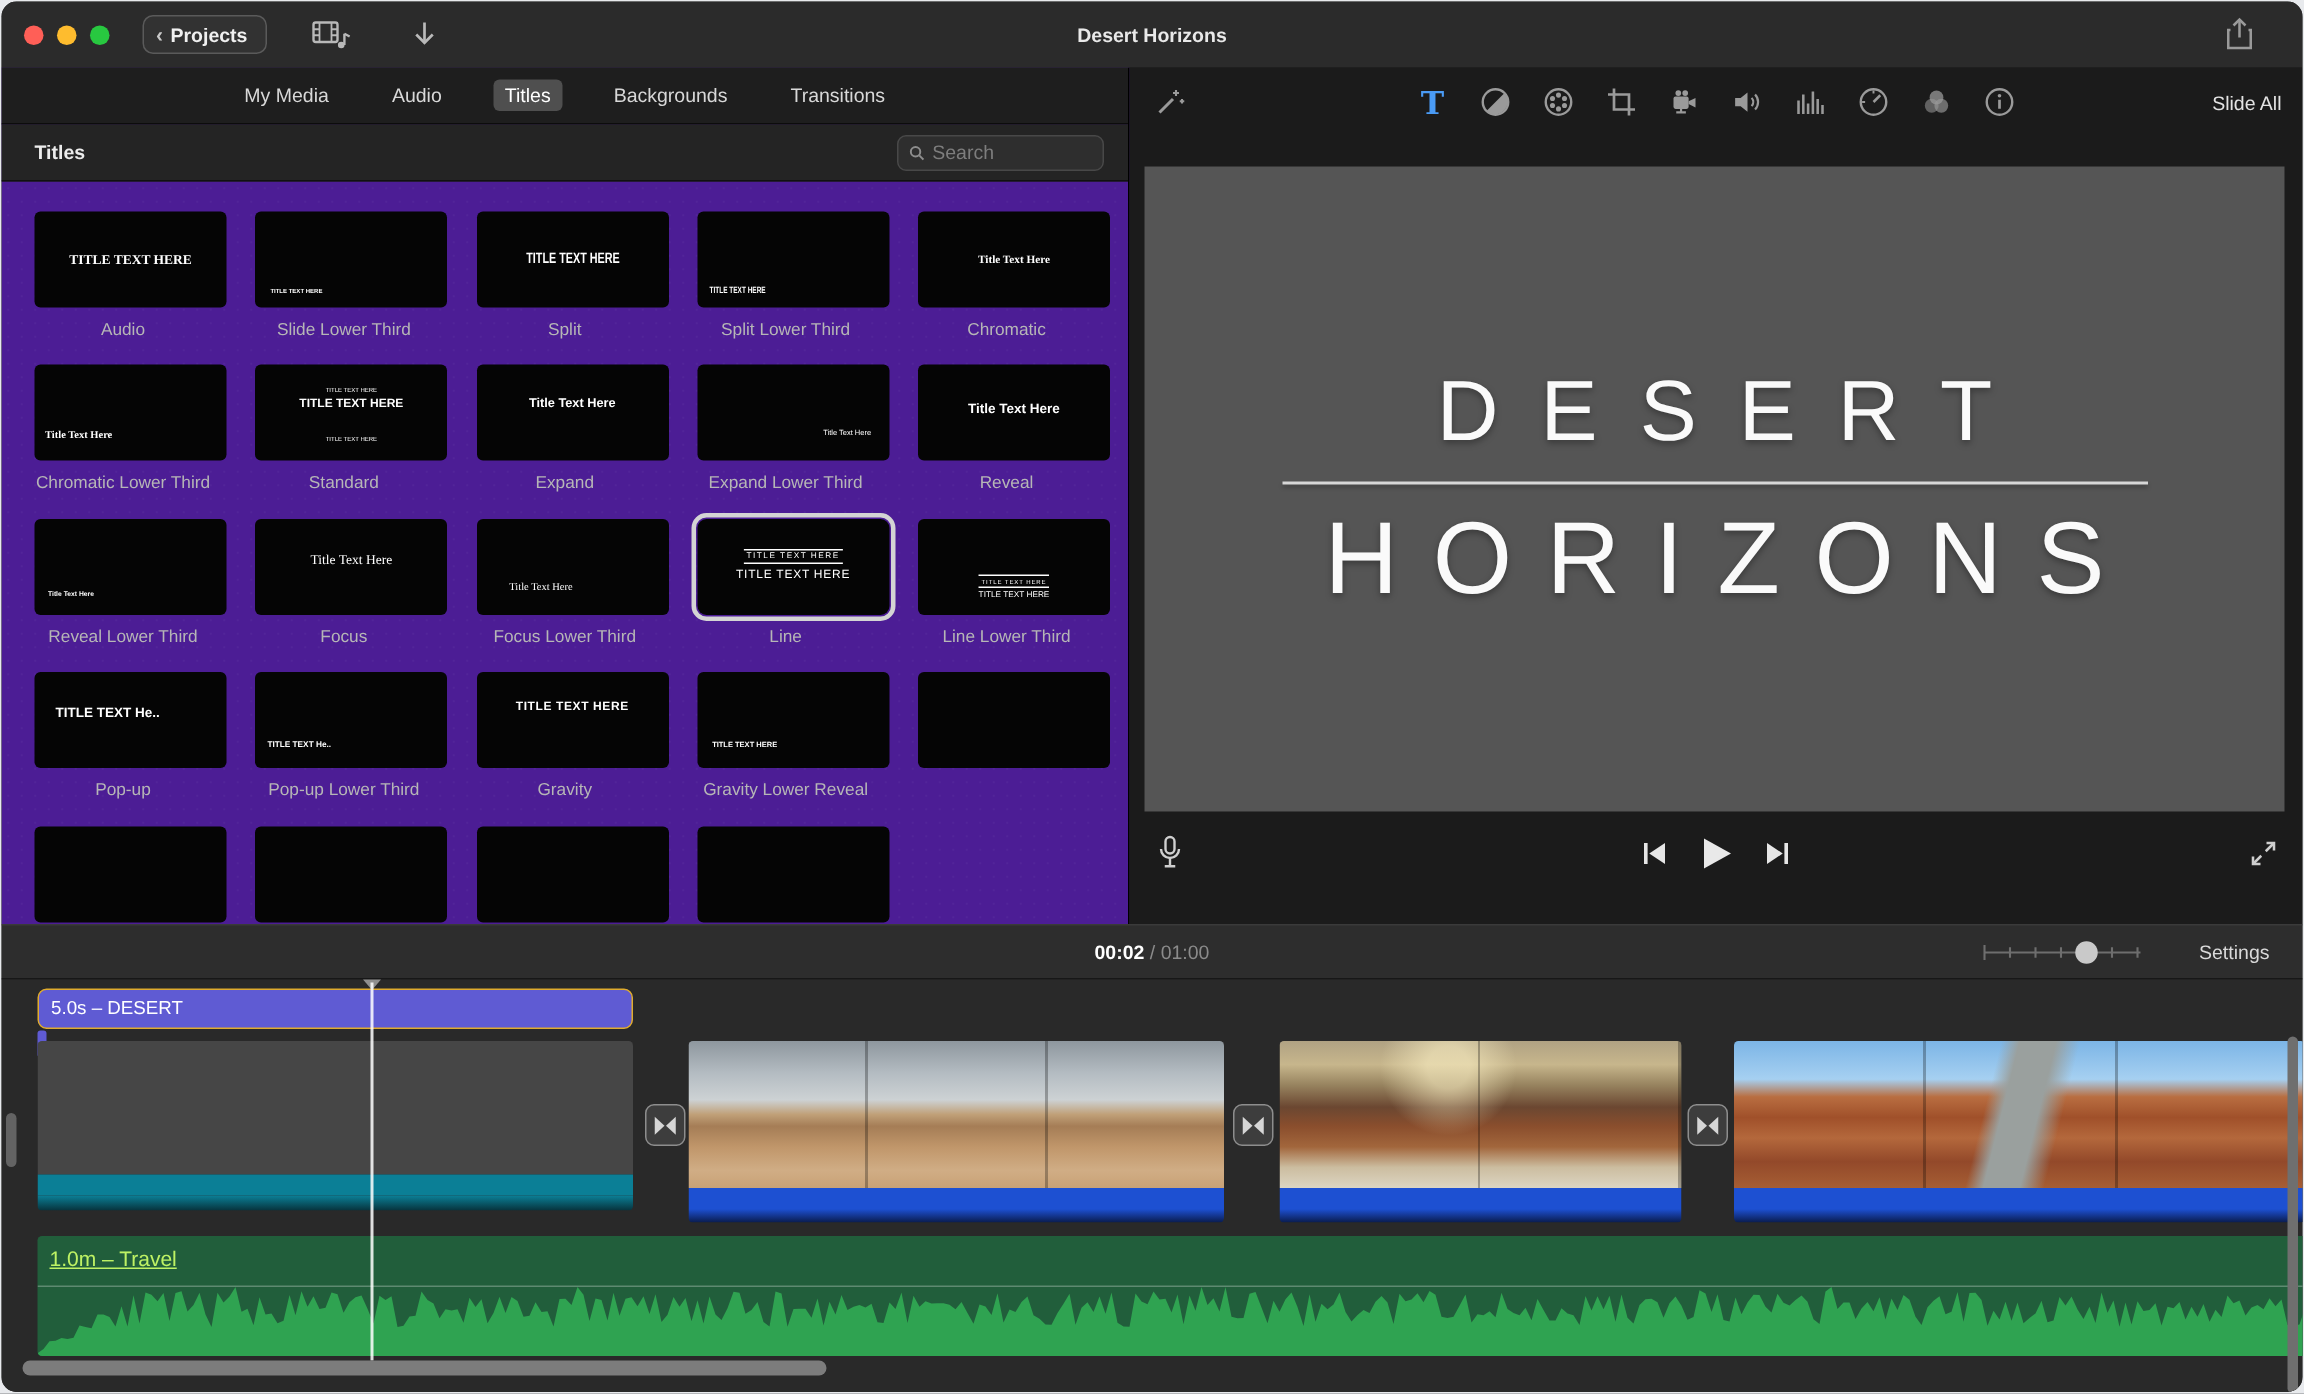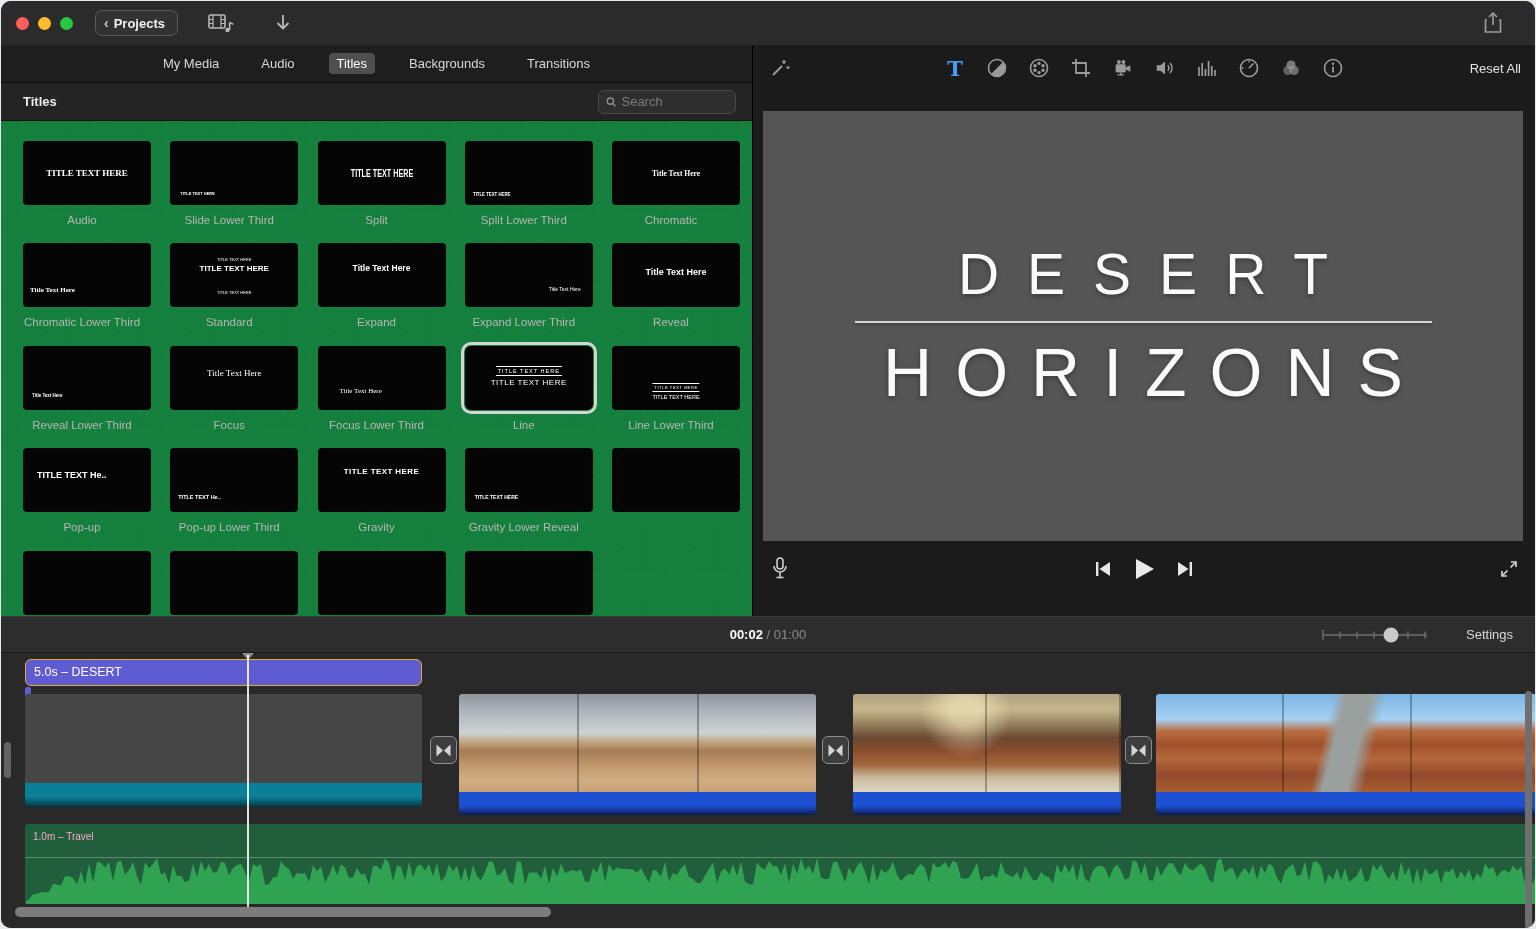--- a/index.html
+++ b/index.html
@@ -12,21 +12,21 @@
   .dot { width:13px; height:13px; border-radius:50%; }
   .dot.red{background:#ff5f57;} .dot.yellow{background:#febc2e;} .dot.green{background:#28c840;}
   .back-btn { margin-left:22px; display:flex; align-items:center; gap:5px; border:1px solid #5a5a5a; border-radius:7px; padding:4px 12px 4px 8px; color:#f0f0f0; font-size:13px; font-weight:bold; background:#323232; }
   .back-btn .chev { color:#c9c9c9; font-size:14px; font-weight:bold; }
   .tb-icon { margin-left:30px; color:#b9b9b9; display:flex; align-items:center; }
   .win-title { position:absolute; left:0; right:0; text-align:center; color:#e9e9e9; font-size:13px; font-weight:bold; pointer-events:none; }
   .share { position:absolute; right:32px; top:10px; }
 
   
   .main { display:flex; height:571px; }
-  .left-panel { width:752px; background:#15803d; display:flex; flex-direction:column; border-right:1px solid #000; }
+  .left-panel { width:752px; background:#4c1d95; display:flex; flex-direction:column; border-right:1px solid #000; }
   .media-tabs { height:38px; background:#1e1e1e; display:flex; align-items:center; justify-content:center; gap:26px; border-bottom:1px solid #0c0c0c; }
   .media-tab { color:#d8d8d8; font-size:13px; padding:3px 8px; border-radius:4px; }
   .media-tab.selected { background:#4f4f4f; color:#fff; }
   .titles-header { height:38px; background:#242424; display:flex; align-items:center; justify-content:space-between; padding:0 16px 0 22px; border-bottom:1px solid #111; }
   .titles-title { color:#ececec; font-size:13px; font-weight:bold; }
   .search-box { width:138px; height:24px; background:#2e2e2e; border:1px solid #484848; border-radius:6px; display:flex; align-items:center; padding:3px 7px; gap:5px; }
   .search-box input { background:transparent; border:none; outline:none; color:#ddd; font-size:13px; width:100%; font-family:"Liberation Sans",sans-serif; }
   .search-box input::placeholder { color:#7d7d7d; }
 
   .titles-grid { flex:1; padding:20px 22px 0; display:grid; grid-template-columns:repeat(5,118px); justify-content:space-between; row-gap:16px; overflow:hidden;
@@ -109,21 +109,21 @@
       linear-gradient(180deg,#b0a283 0%,#c7b68c 16%,#97835f 30%,#6b4731 45%,#8a4e2d 58%,#a2663c 72%,#ccbda0 86%,#dcd5c2 100%); }
   .thumb4 { background:
       repeating-linear-gradient(90deg, rgba(0,0,0,0) 0 126px, rgba(0,0,0,.28) 126px 128px),
       linear-gradient(104deg, rgba(0,0,0,0) 44%, #9aa09e 47% 53%, rgba(0,0,0,0) 57%),
       linear-gradient(180deg,#7cb5e6 0%,#a6d0f1 26%,#b96e41 38%,#a0502a 52%,#b4683c 66%,#93492a 82%,#a65e34 100%); }
   .strip-blue { height:14px; background:#1d50d2; }
   .strip-blue-fade { height:9px; background:linear-gradient(180deg,#1d50d2,#0a1c4e); }
   .transition-chip { position:absolute; top:83px; width:27px; height:28px; background:#3d3d3d; border:1.5px solid #8d8d8d; border-radius:6px; display:flex; align-items:center; justify-content:center; }
   .t1{left:429px;} .t2{left:821px;} .t3{left:1124px;}
   .audio-track { position:absolute; left:24px; top:171px; width:1512px; height:80px; background:#215e3b; border-radius:3px 0 0 3px; overflow:hidden; }
-  .audio-label { position:absolute; left:8px; top:7px; color:#f9a8d4; font-size:10px; }
+  .audio-label { position:absolute; left:8px; top:7px; color:#bef264; font-size:14px;text-decoration:underline; }
   .audio-sep { position:absolute; left:0; right:0; top:33px; height:1px; background:rgba(255,255,255,.28); }
   .audio-wave { position:absolute; left:0; bottom:0; width:100%; height:46px; }
   .playhead { position:absolute; left:246px; top:2px; width:1.5px; height:252px; background:rgba(255,255,255,.85); }
   .playhead-cap { position:absolute; left:241px; top:0; width:0; height:0; border-left:6px solid transparent; border-right:6px solid transparent; border-top:7px solid #8f8f8f; }
   .h-scrollbar { position:absolute; left:14px; top:254px; width:536px; height:10px; background:#7c7c7c; border-radius:5px; }
   .v-scrollbar { position:absolute; right:3px; top:38px; width:7px; height:238px; background:#6f6f6f; border-radius:4px; }
   .tl-left-handle { position:absolute; left:3px; top:89px; width:7px; height:36px; background:#636363; border-radius:4px; }
 
   svg { display:block; }
 </style>
@@ -155,20 +155,21 @@
         <line x1="21.6" y1="17" x2="21.6" y2="9.5" stroke="#b9b9b9" stroke-width="1.6"></line>
         <path d="M21.6 9.5 l3.5 1.8" stroke="#b9b9b9" stroke-width="1.6" fill="none"></path>
       </svg>
     </div>
     <div class="tb-icon" style="margin-left:40px;">
       <svg width="18" height="20" viewBox="0 0 18 20">
         <line x1="9" y1="2" x2="9" y2="15" stroke="#b9b9b9" stroke-width="1.8"></line>
         <path d="M3.5 10 L9 15.5 L14.5 10" fill="none" stroke="#b9b9b9" stroke-width="1.8"></path>
       </svg>
     </div>
+    <div class="win-title">Desert Horizons</div>
     <div class="share">
       <svg width="20" height="24" viewBox="0 0 20 24">
         <path d="M4 9 h-1.5 v12 h15 v-12 H16" fill="none" stroke="#9a9a9a" stroke-width="1.7"></path>
         <line x1="10" y1="2.5" x2="10" y2="14" stroke="#9a9a9a" stroke-width="1.7"></line>
         <path d="M6 6 L10 2 L14 6" fill="none" stroke="#9a9a9a" stroke-width="1.7"></path>
       </svg>
     </div>
   </div>
 
   <div class="main">
@@ -416,21 +417,21 @@
               </svg>
           </div>
           <div class="icon-btn">
             <svg width="22" height="22" viewBox="0 0 22 22">
                 <circle cx="11" cy="11" r="8.5" fill="none" stroke="#9a9a9a" stroke-width="1.6"></circle>
                 <circle cx="11" cy="6.8" r="1.2" fill="#9a9a9a"></circle>
                 <line x1="11" y1="9.5" x2="11" y2="15.5" stroke="#9a9a9a" stroke-width="1.8"></line>
               </svg>
           </div>
         </div>
-        <span class="reset-all">Reset All</span>
+        <span class="reset-all">Slide All</span>
       </div>
 
       <div class="viewer-frame">
         <div class="vt-line1">DESERT</div>
         <div class="vt-rule"></div>
         <div class="vt-line2">HORIZONS</div>
       </div>
 
       <div class="viewer-controls">
         <div class="mic">

